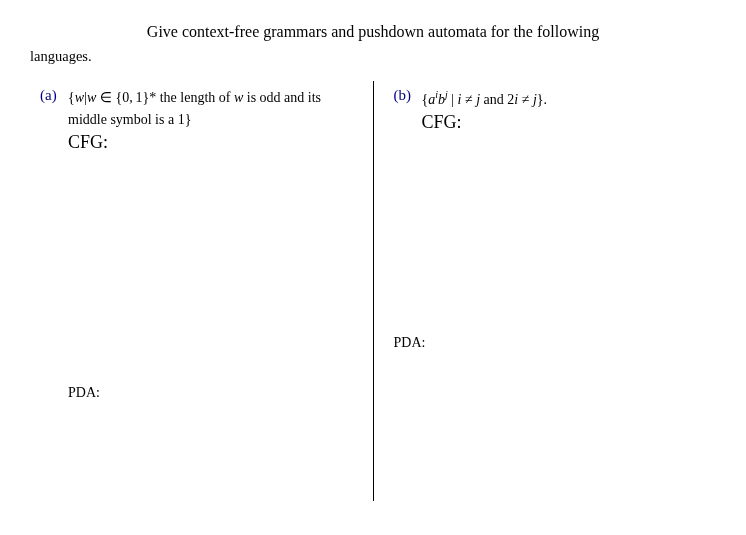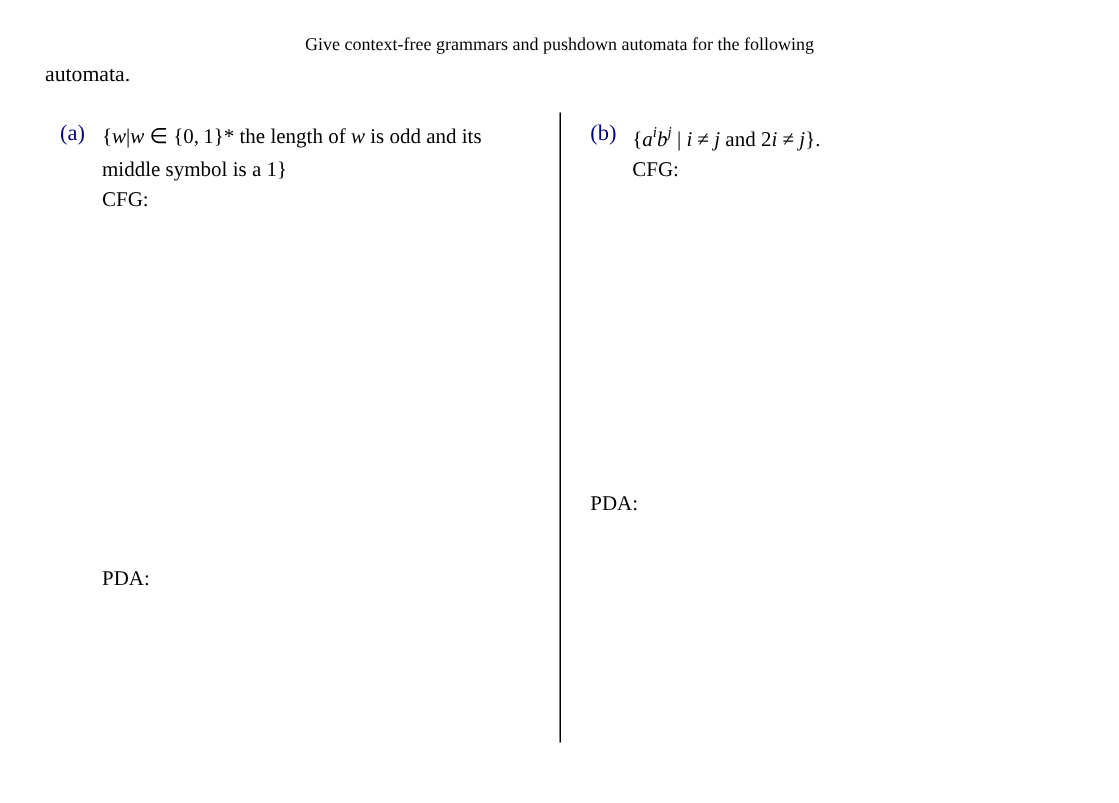--- a/index.html
+++ b/index.html
@@ -15,21 +15,21 @@
       color: #000000;
       width: 746px;
       min-height: 535px;
       padding: 20px 30px;
     }
 
     .header-text {
       text-align: center;
       margin-bottom: 4px;
       line-height: 1.5;
-      font-size: 12px;
+      font-size: 16px;
     }
 
     .languages-line {
       margin-bottom: 16px;
       font-size: 14.5px;
     }
 
     .two-col {
       display: flex;
       flex-direction: row;
@@ -67,21 +67,21 @@
 
     .problem-content {
       flex: 1;
       line-height: 1.55;
       font-size: 14px;
       font-family: Liberation Serif, serif;
     }
 
     .cfg-label {
       margin-top: 2px;
-      font-size: 14px;
+      font-size: 18px;
       margin-left: 28px;
     }
 
     .pda-label {
       position: absolute;
       bottom: 100px;
       left: 38px;
       font-size: 14px;
     }
 
@@ -100,21 +100,21 @@
       font-size: 10px;
     }
   </style>
 </head>
 <body>
 
 <div class="header-text">
   <span>Give context-free grammars and pushdown automata for the following</span>
 </div>
 <div class="languages-line">
-  <span>automata.</span>
+  <span>languages.</span>
 </div>
 
 <div class="two-col">
 
   <div class="col-left">
     <div class="problem-header">
       <span class="problem-label-span">(a)</span>
       <div class="problem-content">
         <span>
           {<span class="math">w</span>|<span class="math">w</span> ∈ {0, 1}* the length of <span class="math">w</span> is odd and its<br>

